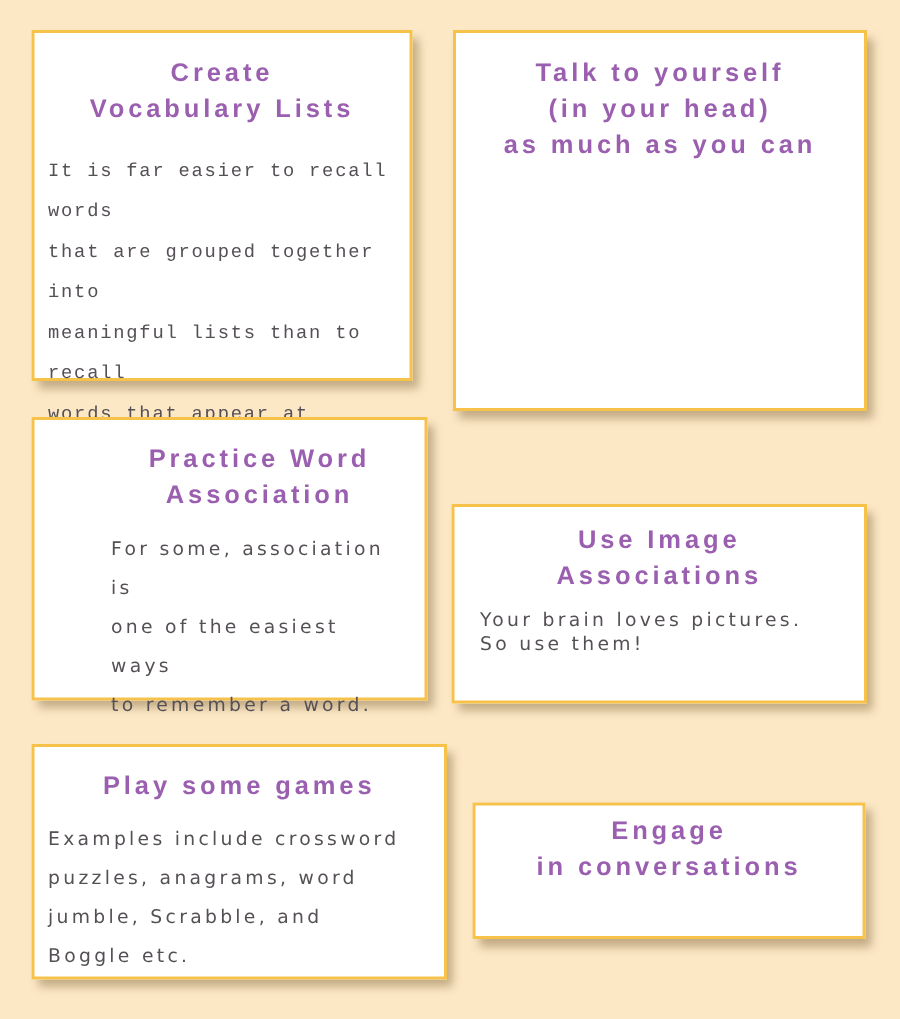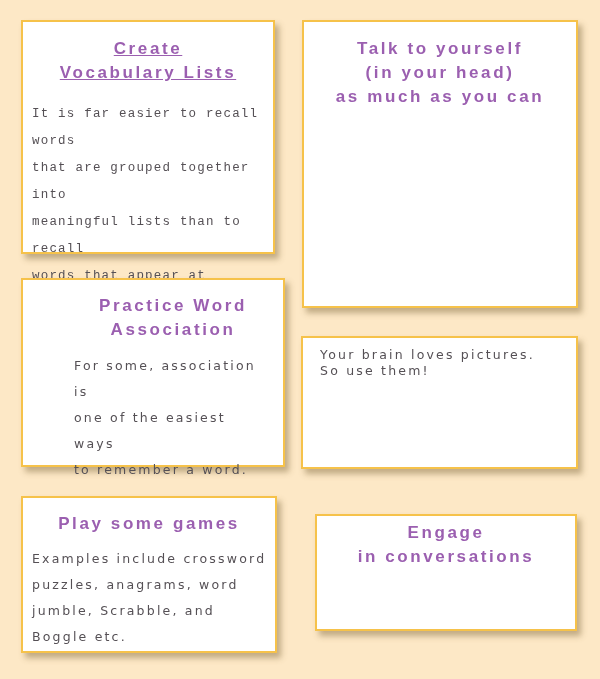--- a/index.html
+++ b/index.html
@@ -33,51 +33,53 @@
     font-size: 12.5px;
     letter-spacing: 1.6px;
     white-space: pre-line;
     margin: 0;
   }
 </style>
 </head>
 <body>
 
 <div class="card" style="left:21px; top:20px; width:254px; height:234px;">
-  <h2 class="title" style="margin-top:15px;text-decoration:underline;">Create
+  <h2 class="title" style="margin-top:15px;">Create
 Vocabulary Lists</h2>
   <p class="body" style="margin:16px 0 0 9px; line-height:27px; letter-spacing:1.2px;font-family:Liberation Mono, monospace;">It is far easier to recall words
 that are grouped together into
 meaningful lists than to recall
 words that appear at random.</p>
 </div>
 
-<div class="card" style="left:302px; top:20px; width:276px; height:288px;">
+<div class="card" style="left:302px; top:20px; width:276px; height:254px;">
   <h2 class="title" style="margin-top:15px;">Talk to yourself
 (in your head)
 as much as you can</h2>
 </div>
 
 <div class="card" style="left:21px; top:278px; width:264px; height:189px;padding-left:40px;">
   <h2 class="title" style="margin-top:14px;">Practice Word
 Association</h2>
   <p class="body" style="margin:11px 12px 0 11px; line-height:26px; letter-spacing:2.2px;">For some, association is
 one of the easiest ways
 to remember a word.</p>
 </div>
 
 <div class="card" style="left:301px; top:336px; width:277px; height:133px;">
+  <h2 class="title" style="margin-top:10px;">Use Image
+Associations</h2>
   <p class="body" style="margin:9px 0 0 17px; line-height:16px; letter-spacing:2.2px;">Your brain loves pictures.
 So use them!</p>
 </div>
 
-<div class="card" style="left:21px; top:496px; width:256px; height:157px;">
+<div class="card" style="left:21px; top:496px; width:277px; height:157px;">
   <h2 class="title" style="margin-top:14px;">Play some games</h2>
   <p class="body" style="margin:10px 0 0 9px; line-height:26px; letter-spacing:2.2px;">Examples include crossword
 puzzles, anagrams, word
 jumble, Scrabble, and
 Boggle etc.</p>
 </div>
 
-<div class="card" style="left:315px; top:514px; width:262px; height:117px;">
+<div class="card" style="left:315px; top:535px; width:262px; height:91px;">
   <h2 class="title" style="margin-top:5px;">Engage
 in conversations</h2>
 </div>
 
 </body></html>

